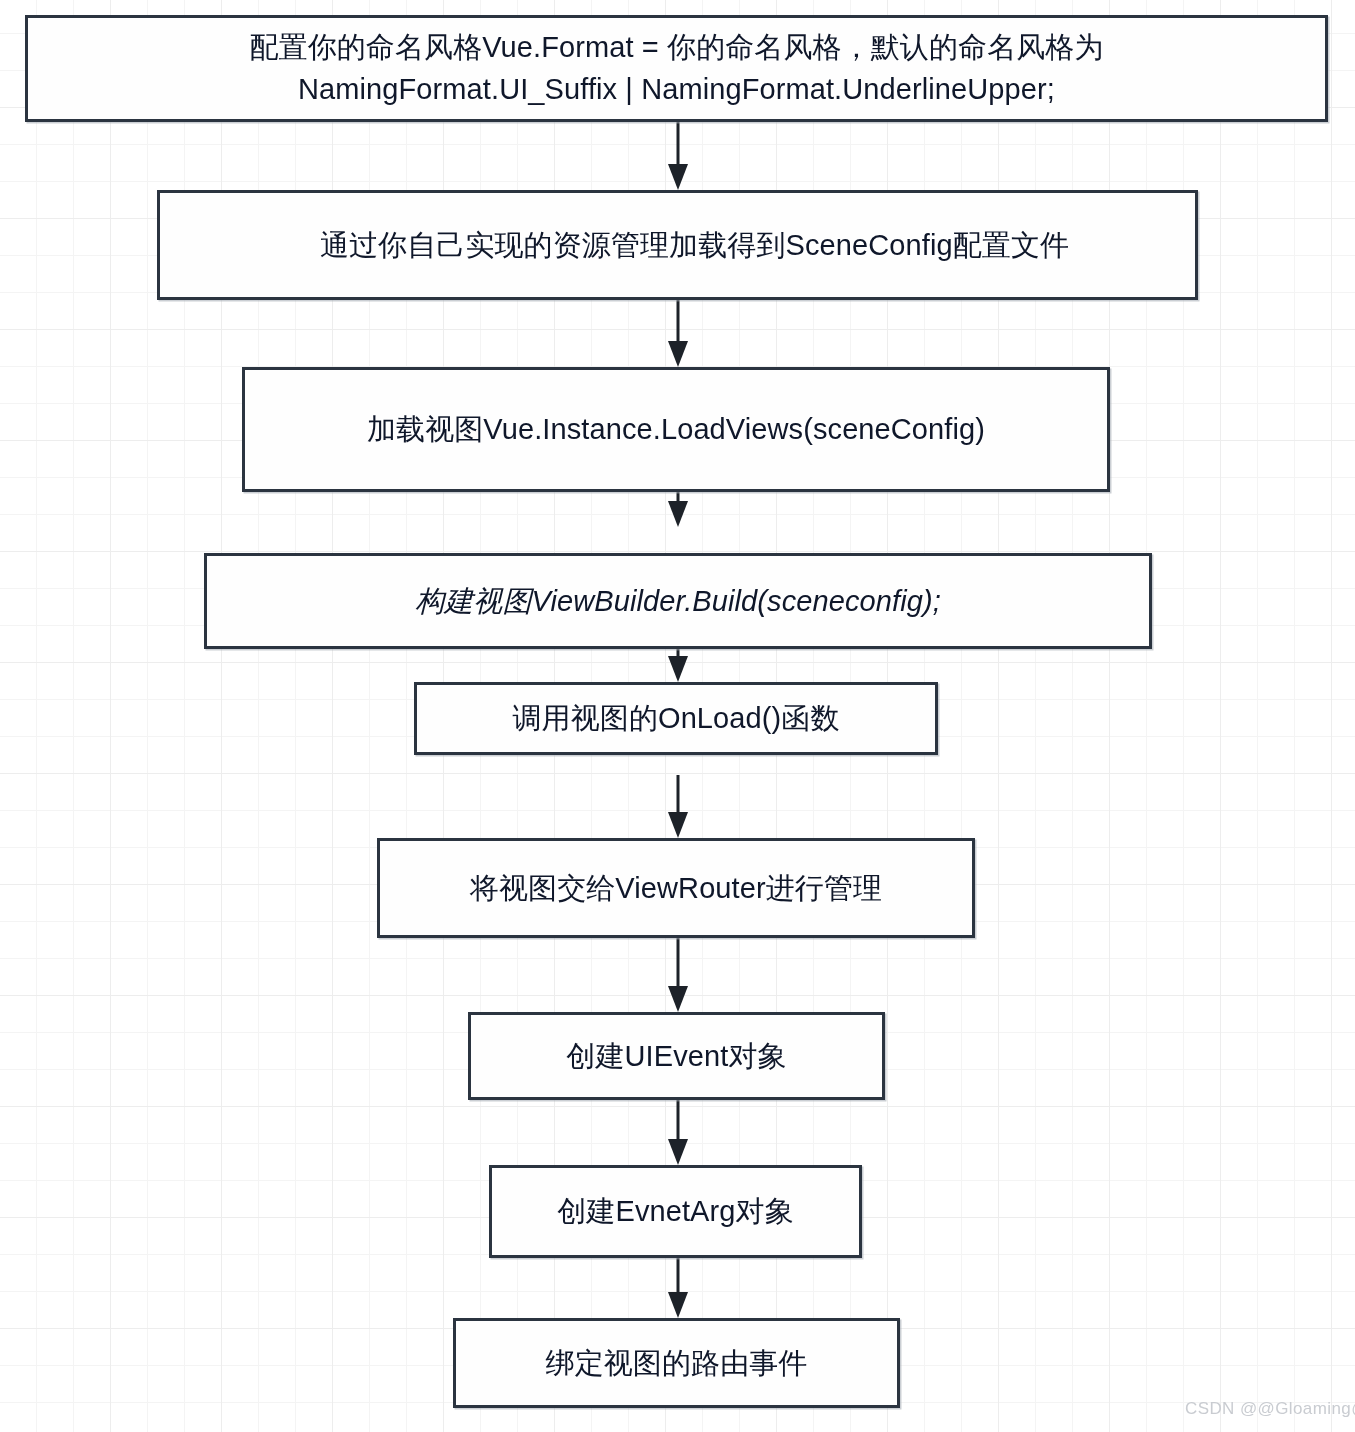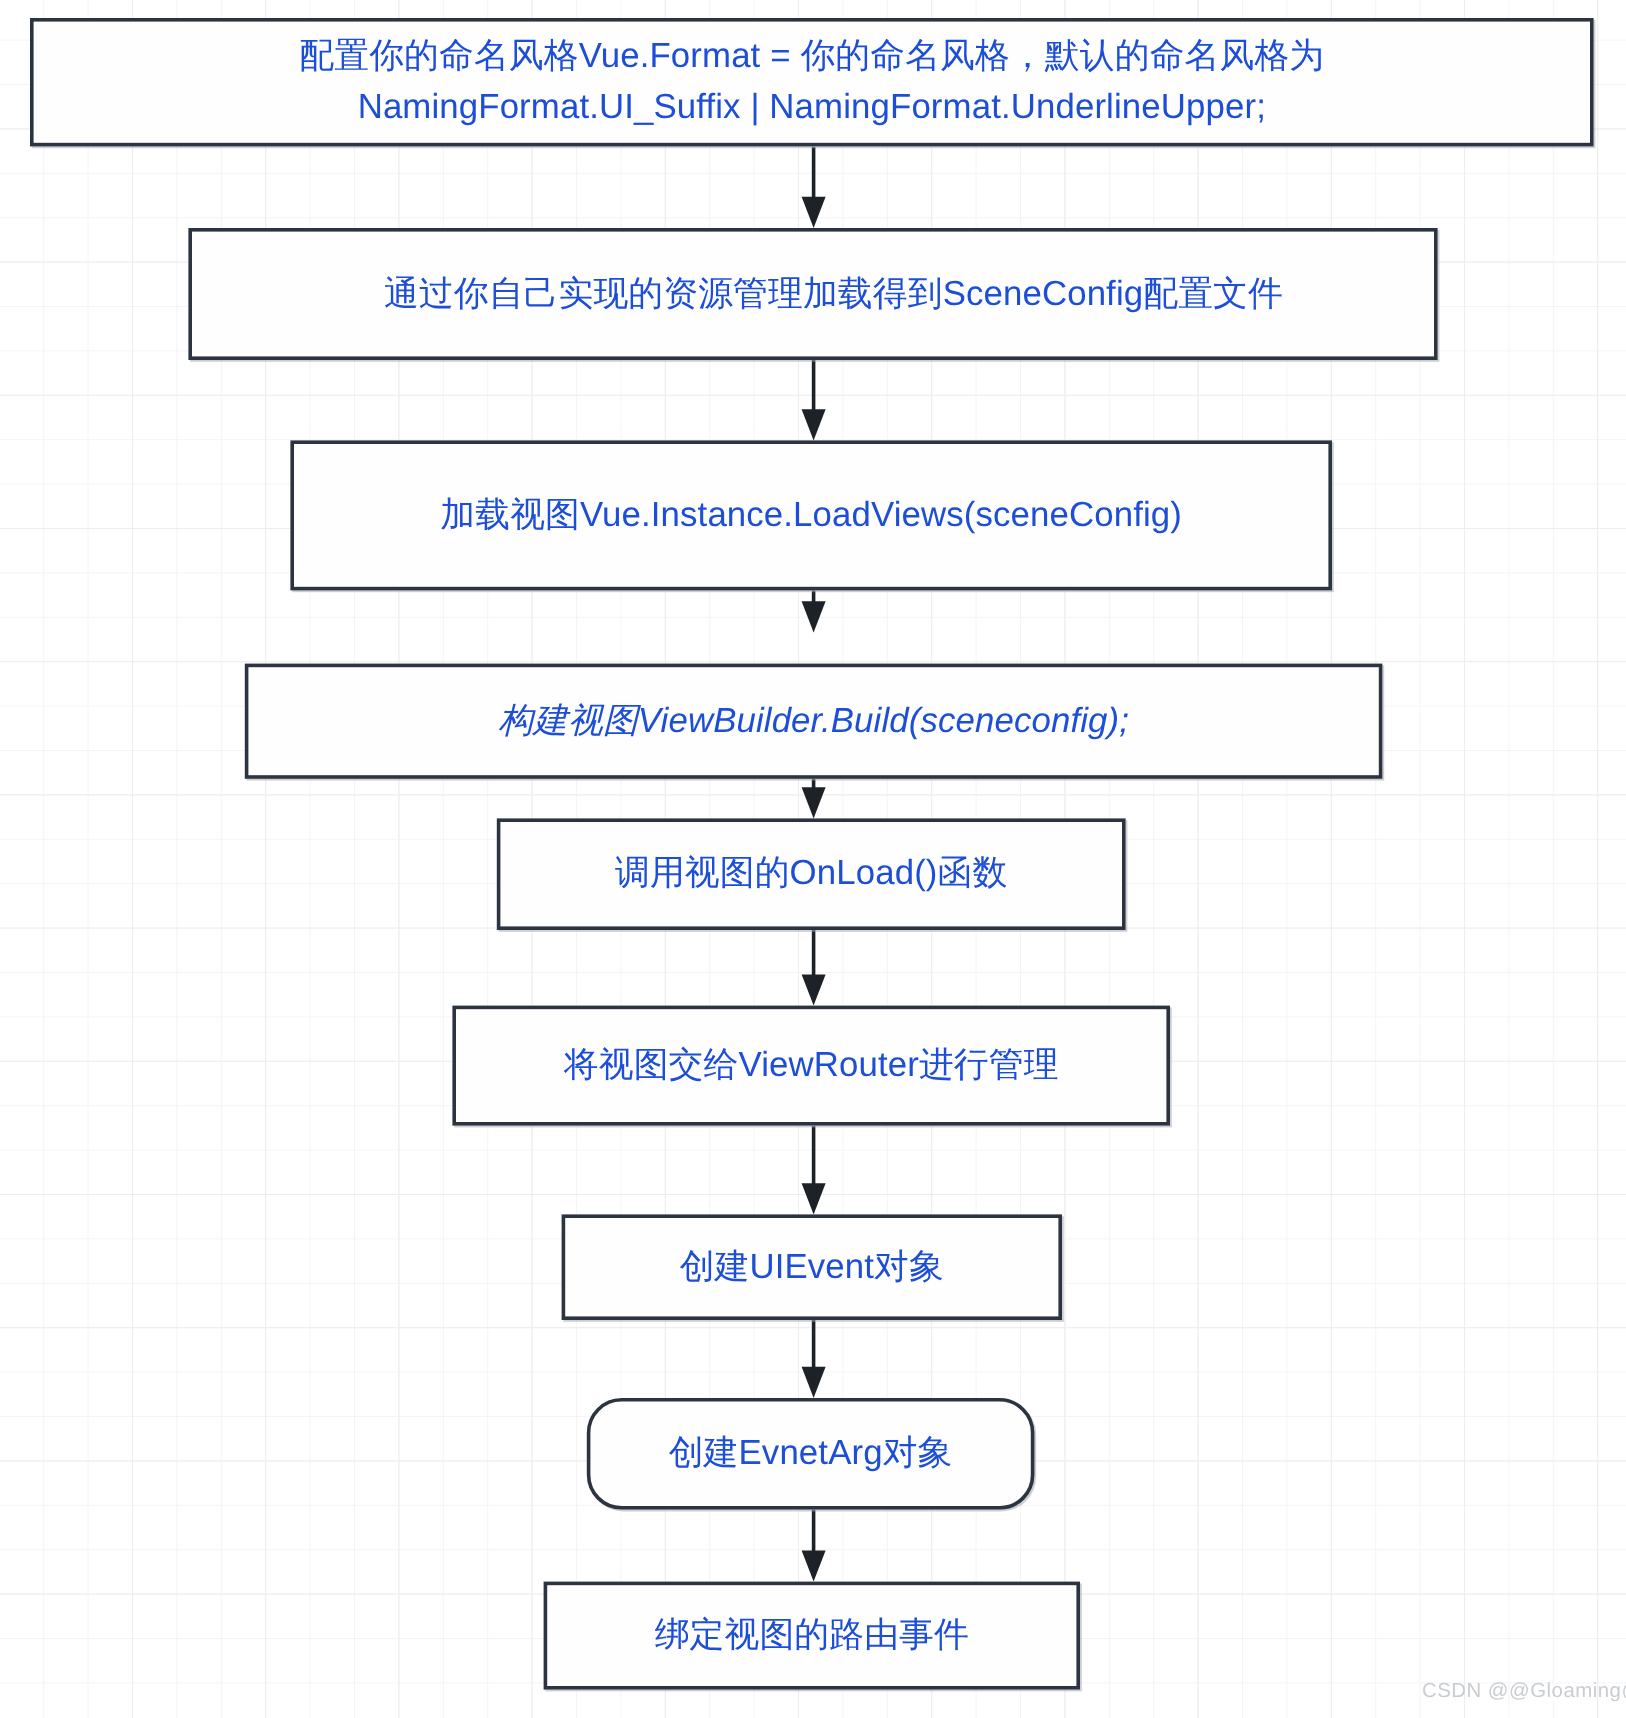--- a/index.html
+++ b/index.html
@@ -35,21 +35,21 @@
   .node {
     position: absolute;
     box-sizing: border-box;
     background: #fefefe;
     border: 3px solid #2b3440;
     box-shadow: 1.5px 1.5px 0 0 rgba(160,167,176,0.55);
     display: flex;
     align-items: center;
     justify-content: center;
     text-align: center;
-    color: #1d4ed8;
+    color: #0f172a;
     font-size: 29px;
     line-height: 1.32;
     letter-spacing: 0.1px;
     padding: 2px 10px;
     white-space: pre-line;
   }
 
   .node.multiline {
     font-size: 29px;
     line-height: 1.42;
@@ -100,20 +100,20 @@
         <line x1="678" y1="1258" x2="678" y2="1295" stroke="#1d2229" stroke-width="3"></line>
         <polygon points="668,1292 688,1292 678,1318" fill="#1d2229"></polygon>
       </g>
     </svg>
   <div id="node-layer">
       <div class="node multiline" style="left: 25px; top: 15px; width: 1303px; height: 107px;">配置你的命名风格Vue.Format = 你的命名风格，默认的命名风格为
 NamingFormat.UI_Suffix | NamingFormat.UnderlineUpper;</div>
       <div class="node" style="left: 157px; top: 190px; width: 1041px; height: 110px; padding-left: 44px;">通过你自己实现的资源管理加载得到SceneConfig配置文件</div>
       <div class="node" style="left: 242px; top: 367px; width: 868px; height: 125px;">加载视图Vue.Instance.LoadViews(sceneConfig)</div>
       <div class="node" style="left: 204px; top: 553px; width: 948px; height: 96px; font-style: italic;">构建视图ViewBuilder.Build(sceneconfig);</div>
-      <div class="node" style="left: 414px; top: 682px; width: 524px; height: 93px;">调用视图的OnLoad()函数</div>
+      <div class="node" style="left: 414px; top: 682px; width: 524px; height: 73px;">调用视图的OnLoad()函数</div>
       <div class="node" style="left: 377px; top: 838px; width: 598px; height: 100px;">将视图交给ViewRouter进行管理</div>
       <div class="node" style="left: 468px; top: 1012px; width: 417px; height: 88px;">创建UIEvent对象</div>
-      <div class="node" style="left: 489px; top: 1165px; width: 373px; height: 93px; border-radius: 29px;">创建EvnetArg对象</div>
+      <div class="node" style="left: 489px; top: 1165px; width: 373px; height: 93px;">创建EvnetArg对象</div>
       <div class="node" style="left: 453px; top: 1318px; width: 447px; height: 90px;">绑定视图的路由事件</div>
     </div>
   <div class="watermark" style="left: 1185px; top: 1399px; color: rgb(201, 204, 209);">CSDN @@Gloaming@</div>
 </div>
 
 </body></html>

